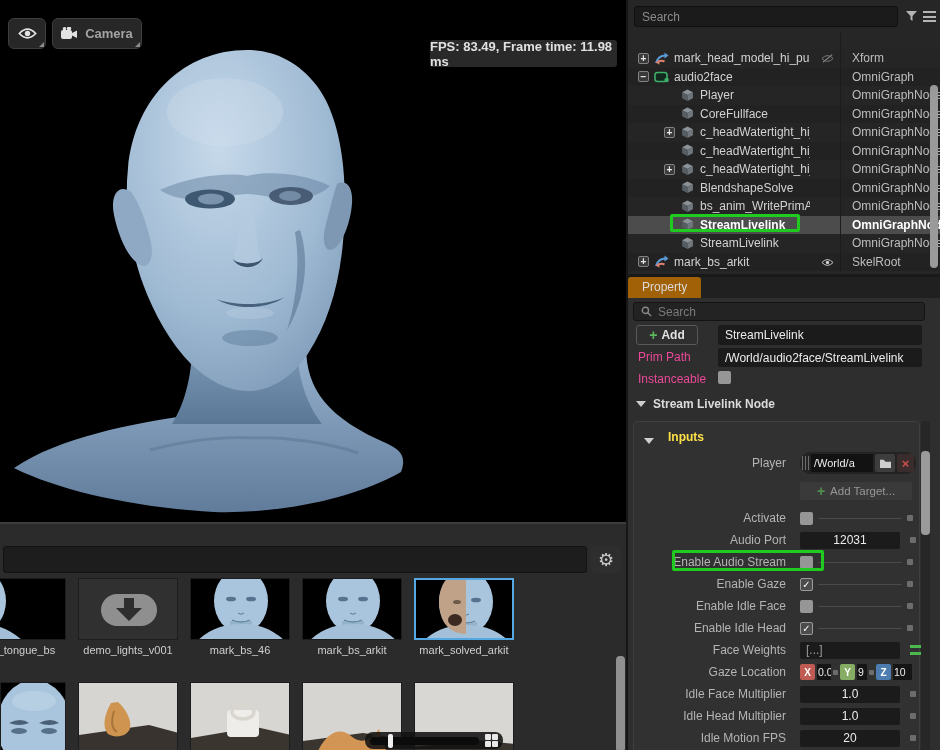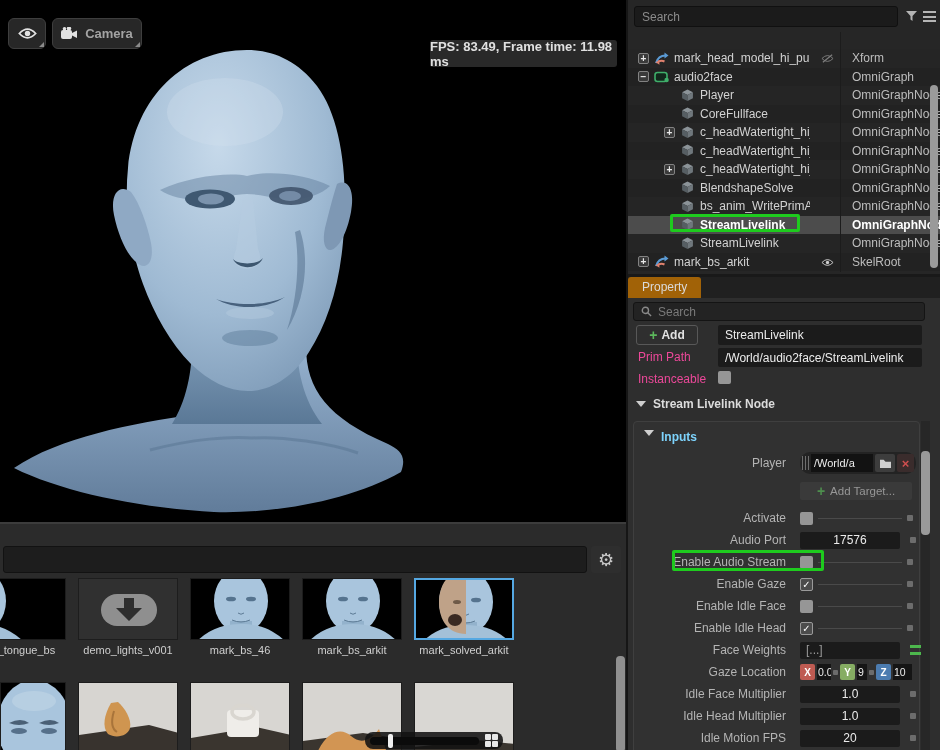--- a/index.html
+++ b/index.html
@@ -86,21 +86,21 @@
   #primpath-field{top:71px;height:19px;}
   .sidelabel{position:absolute;left:10px;color:#ec4899;}
   #primpath-label{top:73px;}
   #inst-label{top:95px;}
   #inst-cb{position:absolute;left:90px;top:94px;}
   .cb{width:13px;height:13px;border-radius:2px;background:#969696;flex:none;}
   .cb.on{background:#4c4c4c;border:1px solid #9a9a9a;color:#fff;font-size:10px;line-height:11px;text-align:center;font-weight:bold;}
   #section-hdr{position:absolute;left:8px;top:120px;color:#dcdcdc;font-weight:bold;display:flex;align-items:center;gap:7px;}
   .tri{width:0;height:0;border-left:5px solid transparent;border-right:5px solid transparent;border-top:6px solid #cfcfcf;}
   #inputs-frame{position:absolute;left:5px;top:144px;width:287px;height:340px;background:#313131;border:1px solid #3f3f3f;border-radius:4px;}
-  #inputs-hdr{position:absolute;left:10px;top:8px;color:#7dd3fc;font-weight:bold;display:flex;align-items:flex-start;gap:7px;}
+  #inputs-hdr{position:absolute;left:10px;top:8px;color:#fde047;font-weight:bold;display:flex;align-items:flex-end;gap:14px;}
   #player-row{position:absolute;left:0;top:28px;width:100%;height:26px;display:flex;align-items:center;}
   .plabel{width:152px;text-align:right;color:#b4b4b4;flex:none;margin-right:14px;white-space:nowrap;overflow:hidden;}
   #player-widget{display:flex;align-items:center;background:#232323;border-radius:10px;padding:2px;gap:2px;}
   .dragbars{width:7px;height:14px;background:linear-gradient(90deg,#6e6e6e 1.5px,transparent 1.5px);background-size:3px 100%;}
   #player-value{width:62px;height:18px;background:#121212;color:#ececec;font-size:11px;display:flex;align-items:center;
           padding:0 3px;white-space:nowrap;overflow:hidden;}
   #folder-btn{width:20px;height:18px;background:#3d3d3d;border-radius:2px;display:flex;align-items:center;justify-content:center;}
   #clear-btn{width:17px;height:18px;background:#3a2c2c;border-radius:2px;color:#cf4f4f;font-weight:bold;
           display:flex;align-items:center;justify-content:center;font-size:13px;}
   #addtarget-btn{position:absolute;left:166px;top:60px;width:112px;height:18px;background:#3a3a3a;border-radius:2px;
@@ -552,21 +552,21 @@
         </div>
         <div id="prop-rows">
             <div class="prow">
               <span class="plabel">Activate</span>
               <span class="cb"></span>
               <span class="pline"></span>
               <span class="psq"></span>
             </div>
             <div class="prow">
               <span class="plabel">Audio Port</span>
-              <span class="pfield">17576</span>
+              <span class="pfield">12031</span>
               <span class="pline"></span>
               <span class="psq"></span>
             </div>
             <div class="prow">
               <span class="plabel">Enable Audio Stream</span>
               <span class="cb"></span>
               <span class="pline"></span>
               <span class="psq"></span>
               <span class="greenbox prop-green" style="border-color: rgb(30, 203, 30);"></span>
             </div>

